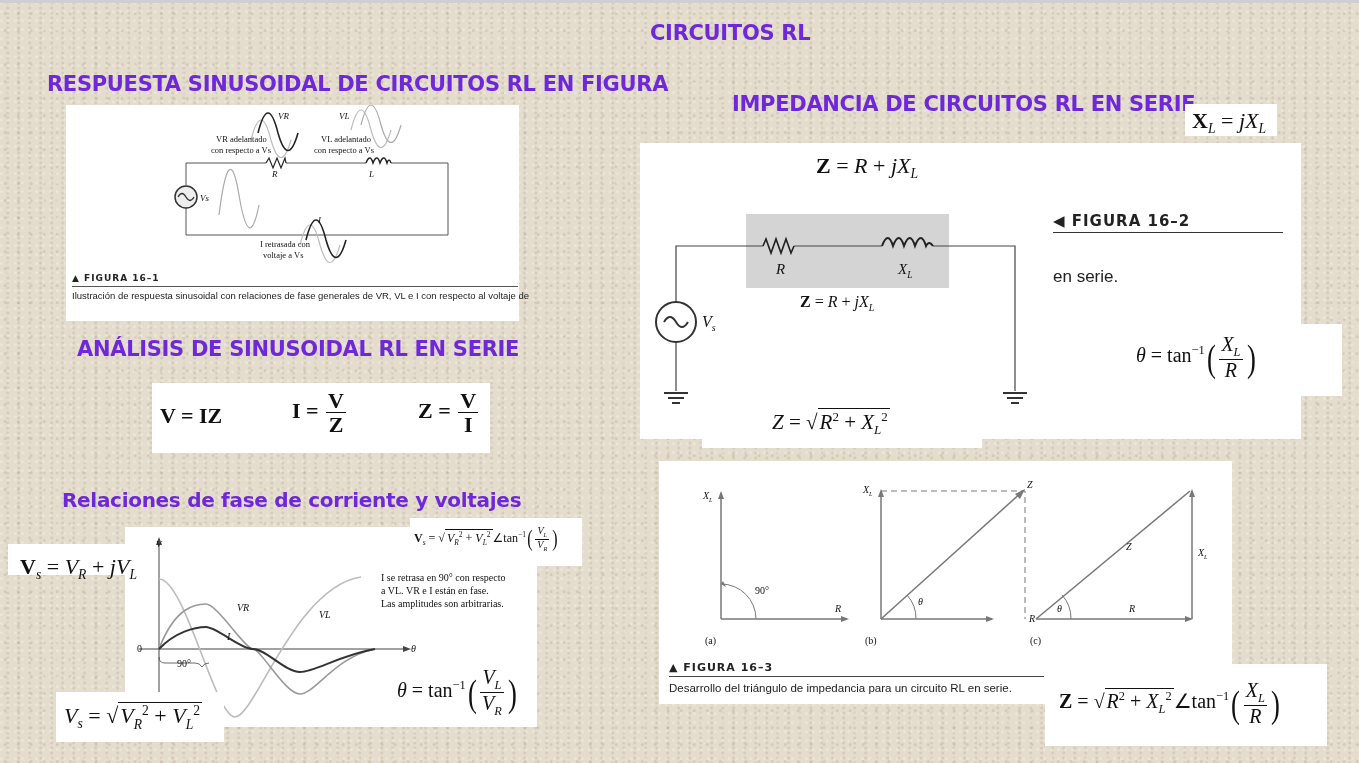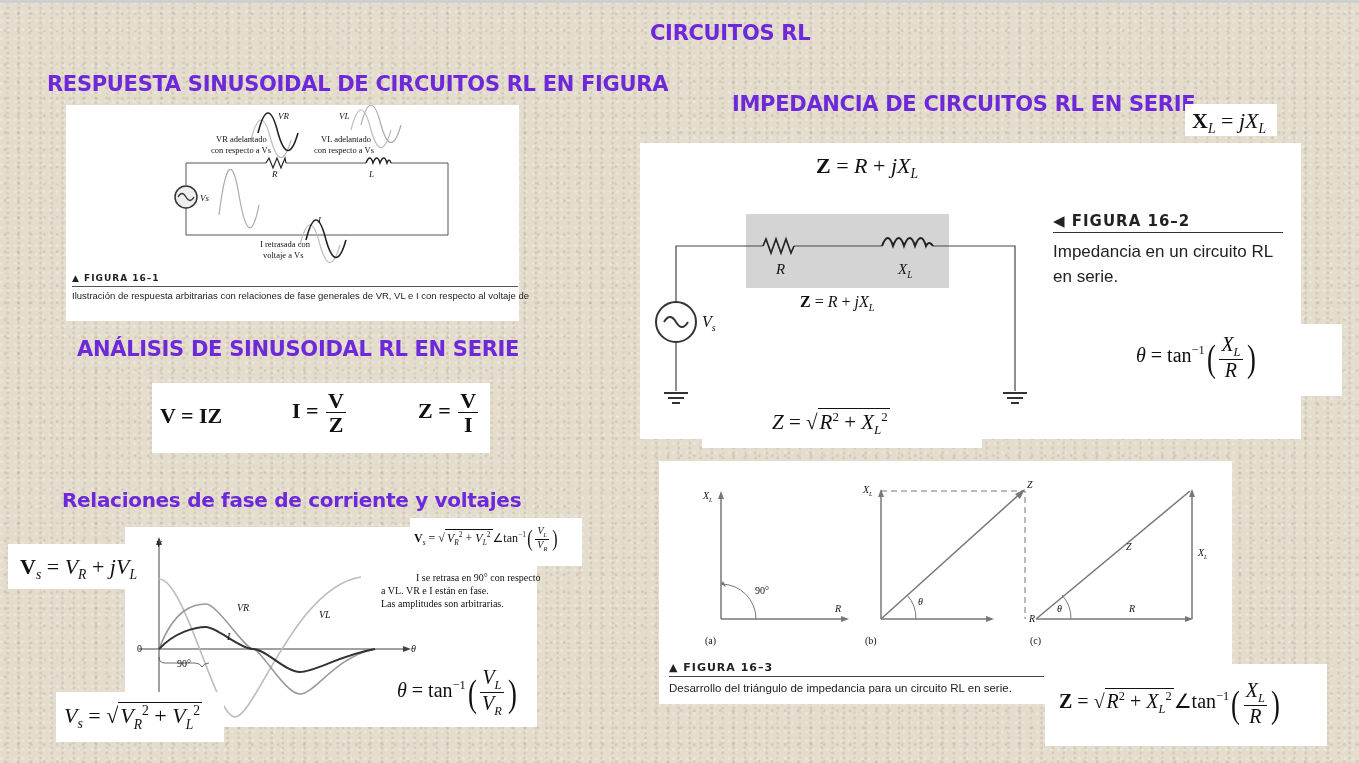--- a/index.html
+++ b/index.html
@@ -69,21 +69,21 @@
   <div class="math" style="left:248px; top:40px; font-size:8.5px;">con respecto a Vs</div>
   <div class="math i" style="left:206px; top:64px; font-size:9px;">R</div>
   <div class="math i" style="left:303px; top:64px; font-size:9px;">L</div>
   <div class="math i" style="left:134px; top:88px; font-size:9px;">Vs</div>
   <div class="math i" style="left:252px; top:110px; font-size:9px;">I</div>
   <div class="math" style="left:194px; top:134px; font-size:8.5px;">I retrasada con</div>
   <div class="math" style="left:197px; top:145px; font-size:8.5px;">voltaje a Vs</div>
 
   <div class="figlabel" style="position:absolute; left:6px; top:168px; font-size:9px;">▲ FIGURA 16–1</div>
   <div style="position:absolute; left:6px; top:181px; width:446px; border-top:1px solid #555;"></div>
-  <div class="caption" style="position:absolute; left:6px; top:185px; font-size:9.5px; white-space:nowrap;">Ilustración de respuesta arbitrarias con relaciones de fase generales de VR, VL e I con respecto al voltaje de</div>
+  <div class="caption" style="position:absolute; left:6px; top:185px; font-size:9.5px; white-space:nowrap;">Ilustración de respuesta sinusoidal con relaciones de fase generales de VR, VL e I con respecto al voltaje de</div>
 </div>
 
 <div class="heading" style="left:77px; top:337px; font-size:21px;">ANÁLISIS DE SINUSOIDAL RL EN SERIE</div>
 
 <div class="card" style="left:152px; top:383px; width:338px; height:70px;">
   <div class="math b" style="left:8px; top:20px; font-size:22px;">V = IZ</div>
   <div class="math b" style="left:140px; top:6px; font-size:22px;">I = <span class="frac">
         <span class="num">V</span>
         <span>Z</span>
       </span></div>
@@ -111,41 +111,41 @@
 
     <path d="M34 130 q0 6 6 6 h30 q5 0 7 4 q2 -4 7 -4 h0" stroke="#444" stroke-width="0.8" fill="none"></path>
   </svg>
   <div class="math i" style="left:31px; top:12px; font-size:9px;">V</div>
   <div class="math" style="left:12px; top:116px; font-size:10px;">0</div>
   <div class="math i" style="left:286px; top:116px; font-size:10px;">θ</div>
   <div class="math" style="left:52px; top:131px; font-size:10px;">90°</div>
   <div class="math i" style="left:112px; top:75px; font-size:10px;">VR</div>
   <div class="math i" style="left:194px; top:82px; font-size:10px;">VL</div>
   <div class="math i" style="left:102px; top:104px; font-size:10px;">I</div>
-  <div class="math" style="left:256px; top:45px; font-size:10px;margin-left:35px;">I se retrasa en 90° con respecto</div>
+  <div class="math" style="left:256px; top:45px; font-size:10px;">I se retrasa en 90° con respecto</div>
   <div class="math" style="left:256px; top:58px; font-size:10px;">a VL. VR e I están en fase.</div>
   <div class="math" style="left:256px; top:71px; font-size:10px;">Las amplitudes son arbitrarias.</div>
   <div class="math" style="left:272px; top:140px; font-size:20px;">
     <span class="i">θ</span> = tan<sup>−1</sup><span class="paren">(</span><span class="frac">
         <span class="num i">V<sub>L</sub></span>
         <span class="i">V<sub>R</sub></span>
       </span><span class="paren">)</span>
   </div>
 </div>
 
 <div class="card" style="left:410px; top:518px; width:172px; height:48px;">
   <div class="math" style="left:4px; top:8px; font-size:12px;">
     <span class="b">V</span><sub class="i">s</sub> = <span class="sqrt">√<span class="rad"><span class="i">V</span><sub class="i">R</sub><sup>2</sup> + <span class="i">V</span><sub class="i">L</sub><sup>2</sup></span></span>∠tan<sup>−1</sup><span class="paren">(</span><span class="frac" style="font-size:10px;">
         <span class="num i">V<sub>L</sub></span>
         <span class="i">V<sub>R</sub></span>
       </span><span class="paren">)</span>
   </div>
 </div>
 
-<div class="card" style="left:8px; top:544px; width:142px; height:45px;">
+<div class="card" style="left:8px; top:544px; width:142px; height:31px;">
   <div class="math" style="left:12px; top:10px; font-size:22px;">
     <span class="b">V</span><sub class="i">s</sub> = <span class="i">V<sub>R</sub></span> + <span class="i">jV<sub>L</sub></span>
   </div>
 </div>
 
 <div class="card" style="left:56px; top:692px; width:168px; height:50px;">
   <div class="math" style="left:8px; top:10px; font-size:22px;">
     <span class="i">V<sub>s</sub></span> = <span class="sqrt">√<span class="rad"><span class="i">V</span><sub class="i">R</sub><sup>2</sup> + <span class="i">V</span><sub class="i">L</sub><sup>2</sup></span></span>
   </div>
 </div>
@@ -183,21 +183,20 @@
   </svg>
   <div class="math i" style="left:136px; top:118px; font-size:15px;">R</div>
   <div class="math i" style="left:258px; top:118px; font-size:15px;">X<sub>L</sub></div>
   <div class="math i" style="left:62px; top:170px; font-size:16px;">V<sub>s</sub></div>
   <div class="math" style="left:160px; top:150px; font-size:16px;">
     <span class="b">Z</span> = <span class="i">R</span> + <span class="i">jX<sub>L</sub></span>
   </div>
 
   <div class="figlabel" style="position:absolute; left:413px; top:69px; font-size:15px;">◀ FIGURA 16–2</div>
   <div style="position:absolute; left:413px; top:89px; width:230px; border-top:1px solid #333;"></div>
-  <div class="caption" style="position:absolute; left:413px; top:99px; font-size:17px; white-space:nowrap;">Impedancia en un circuito RL</div>
   <div class="caption" style="position:absolute; left:413px; top:124px; font-size:17px; white-space:nowrap;">en serie.</div>
 </div>
 
 <div class="card" style="left:1100px; top:324px; width:242px; height:72px;">
   <div class="math" style="left:36px; top:10px; font-size:20px;">
     <span class="i">θ</span> = tan<sup>−1</sup><span class="paren">(</span><span class="frac">
         <span class="num i">X<sub>L</sub></span>
         <span class="i">R</span>
       </span><span class="paren">)</span>
   </div>

